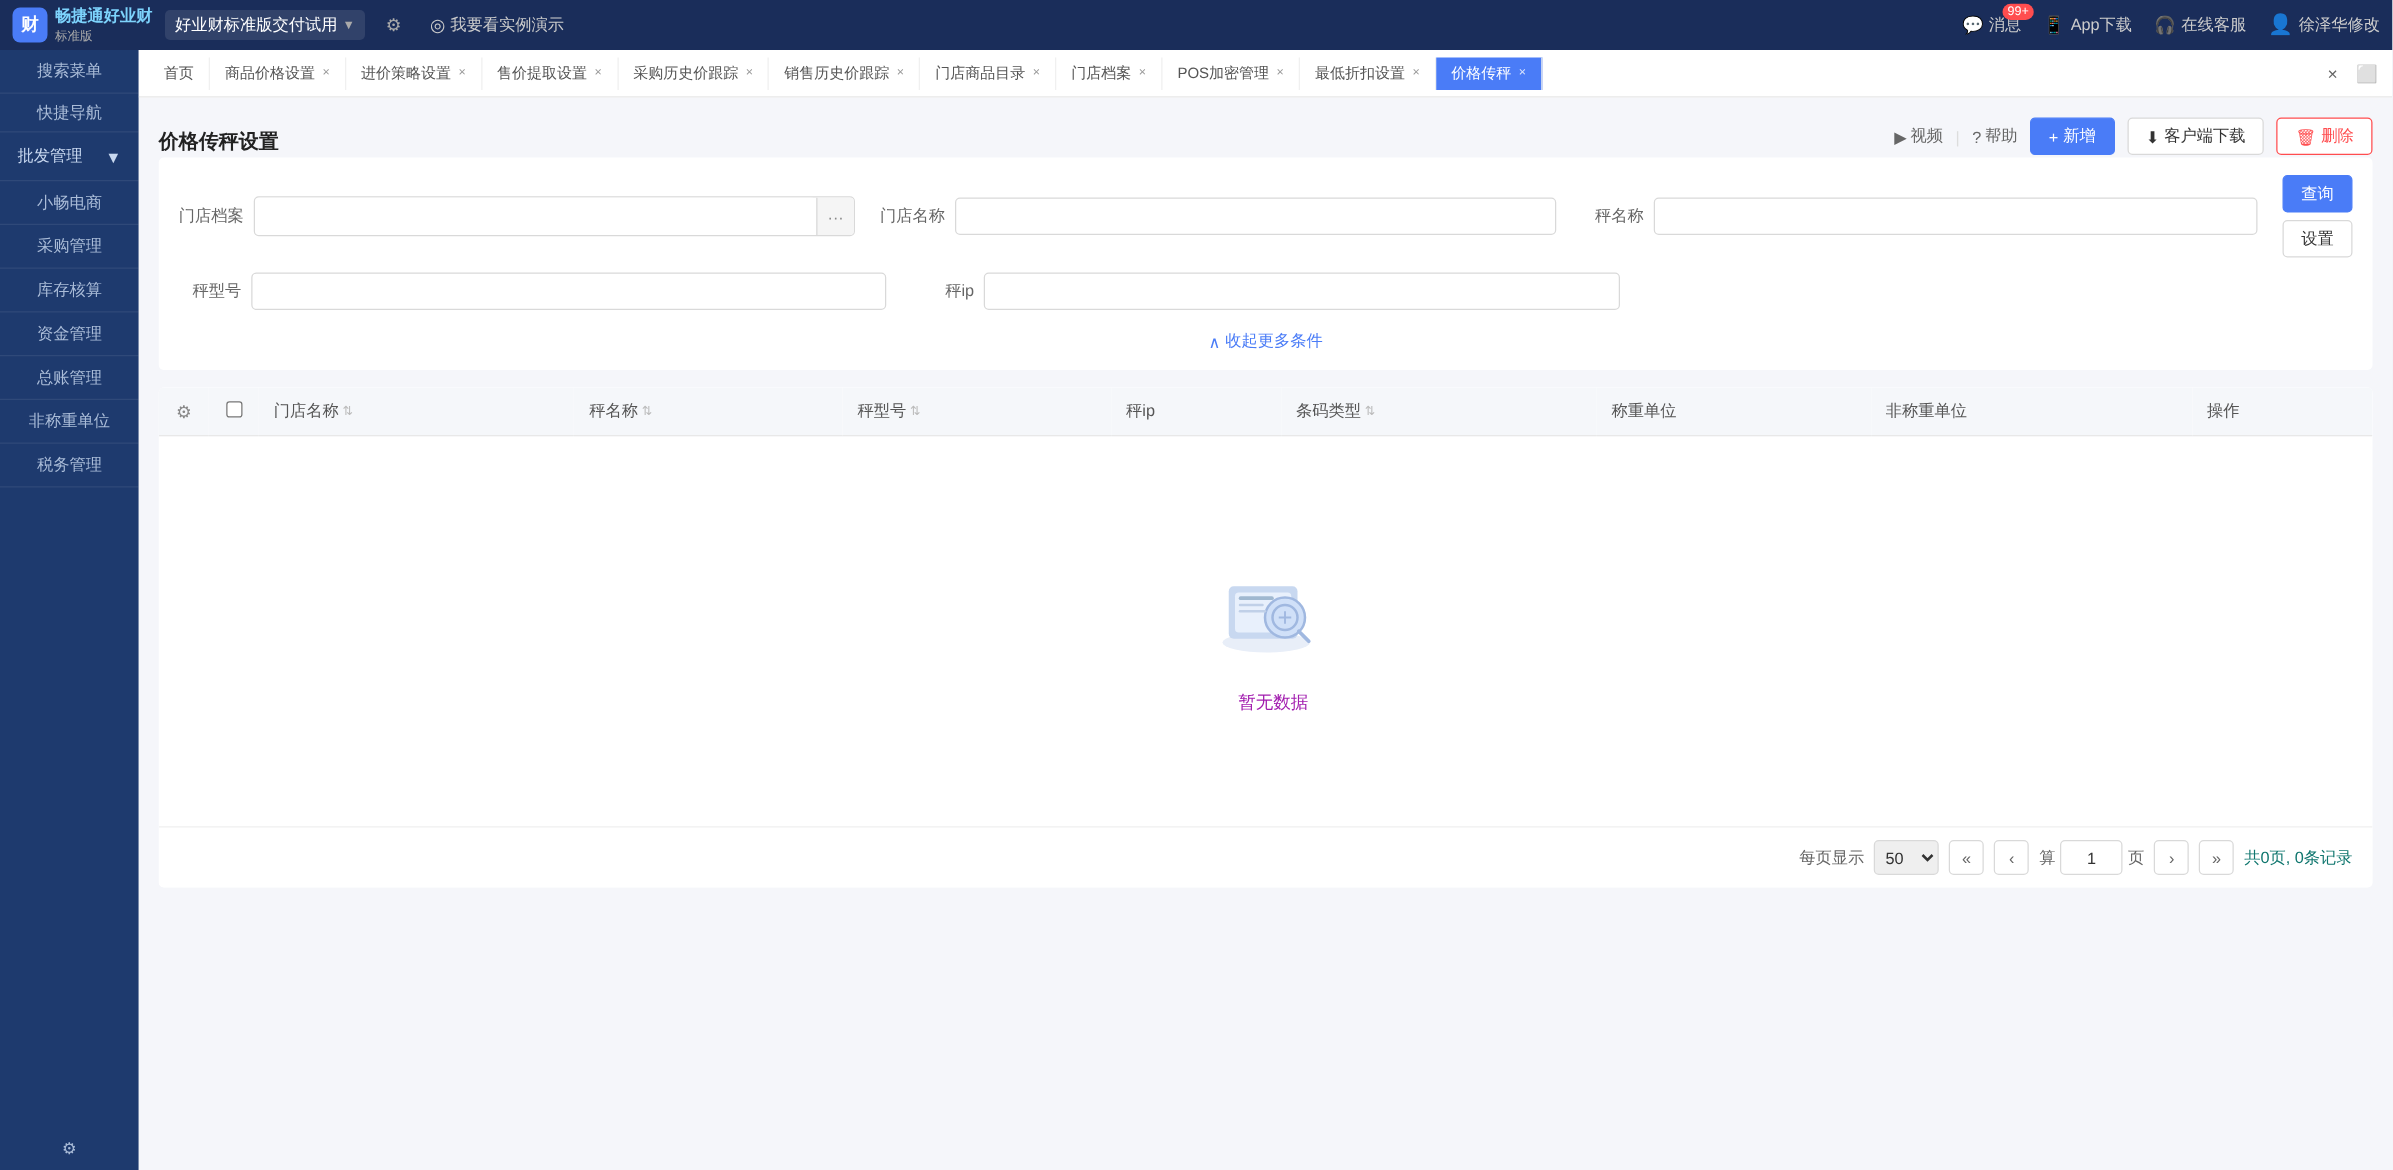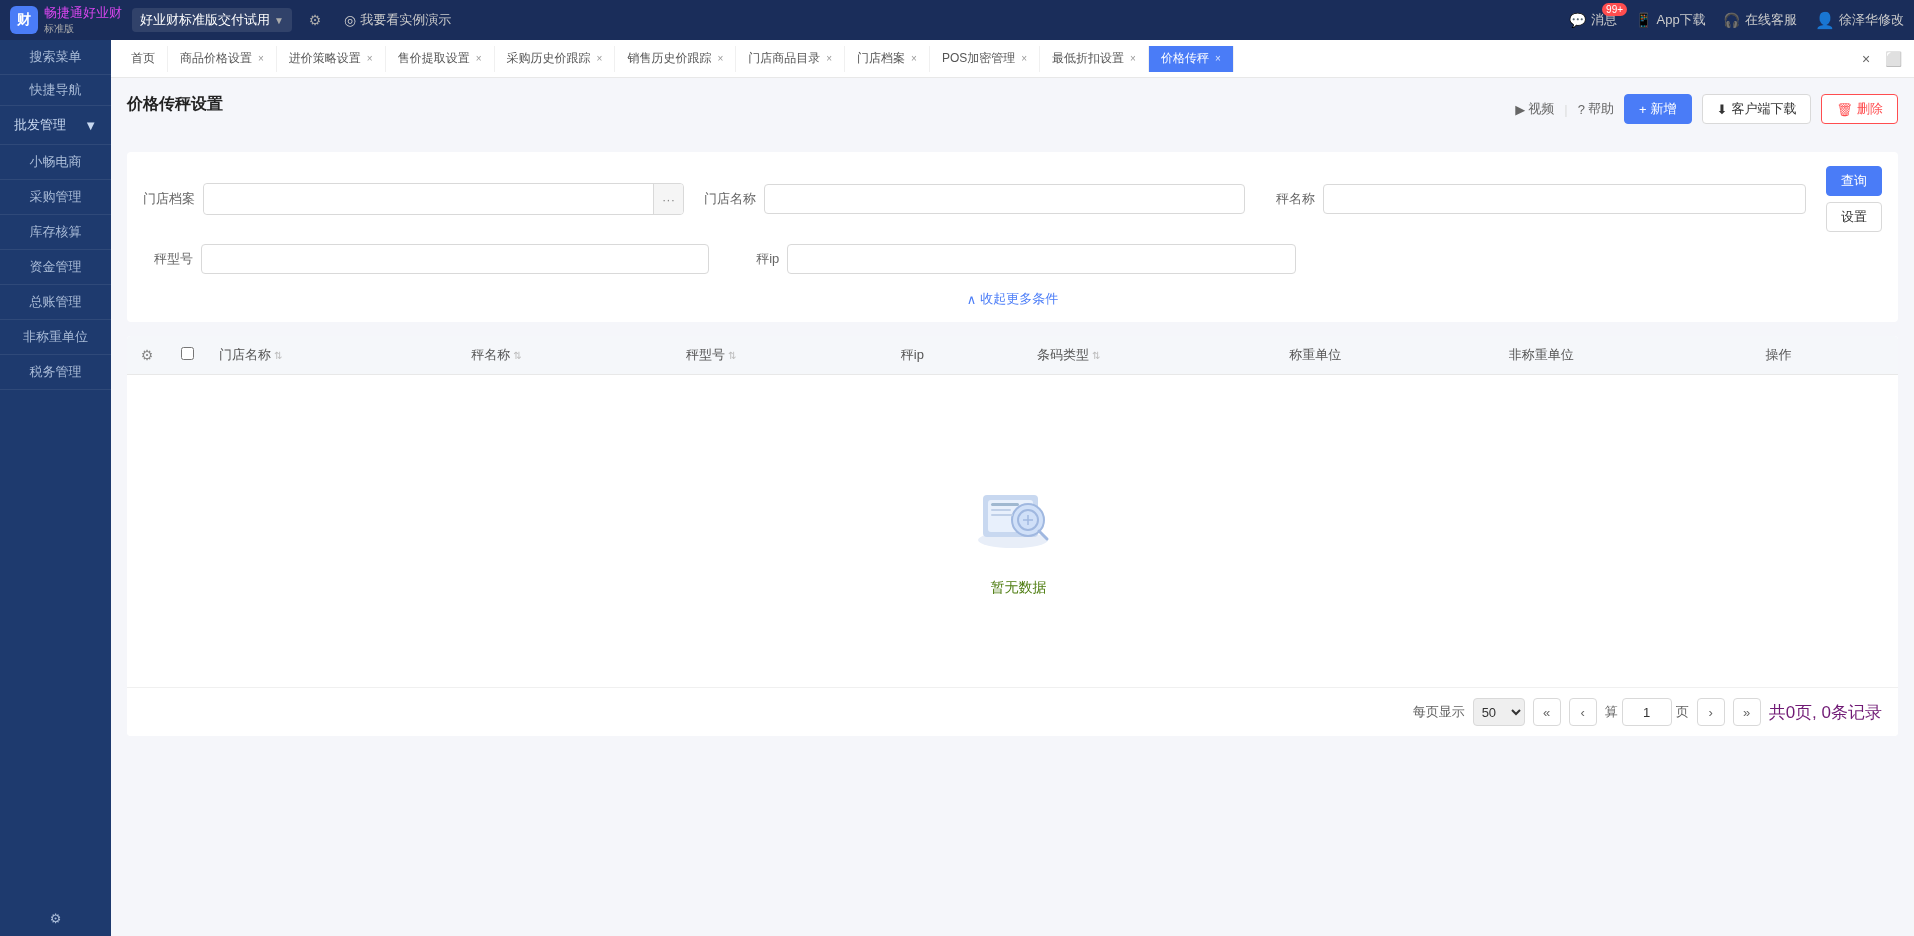--- a/index.html
+++ b/index.html
@@ -43,21 +43,21 @@
     .tab-item.active { background: #4a7cf7; color: #fff; }
     .tab-item .close-tab { font-size: 10px; color: #999; margin-left: 2px; cursor: pointer; }
     .tab-item.active .close-tab { color: rgba(255,255,255,0.8); }
     .tab-actions { margin-left: auto; display: flex; align-items: center; gap: 4px; }
     .tab-action-btn { width: 24px; height: 24px; display: flex; align-items: center; justify-content: center; cursor: pointer; color: #666; font-size: 14px; }
 
     
     .page-content { flex: 1; overflow-y: auto; padding: 16px; }
 
     
-    .page-header { display: flex; align-items: flex-start; justify-content: space-between; margin-bottom: 28px; }
+    .page-header { display: flex; align-items: flex-end; justify-content: space-between; margin-bottom: 2px; }
     .page-title { font-size: 16px; font-weight: bold; color: #222; }
     .header-actions { display: flex; align-items: center; gap: 10px; }
     .header-link { display: flex; align-items: center; gap: 3px; color: #666; font-size: 13px; cursor: pointer; }
     .divider-v { color: #ddd; }
     .btn { display: inline-flex; align-items: center; gap: 4px; padding: 5px 14px; border-radius: 4px; font-size: 13px; cursor: pointer; border: 1px solid transparent; }
     .btn-primary { background: #4a7cf7; color: #fff; border-color: #4a7cf7; }
     .btn-default { background: #fff; color: #333; border-color: #d9d9d9; }
     .btn-danger { background: #fff; color: #ff4d4f; border-color: #ff4d4f; }
 
     
@@ -82,41 +82,41 @@
     td { padding: 10px 12px; font-size: 13px; color: #333; border-bottom: 1px solid #f0f0f0; }
     .th-sortable { cursor: pointer; display: flex; align-items: center; gap: 3px; }
     .sort-icon { color: #bbb; font-size: 10px; }
     .col-checkbox { width: 40px; text-align: center; }
     .col-settings { width: 40px; text-align: center; }
     .settings-col-btn { cursor: pointer; color: #888; font-size: 14px; }
 
     
     .empty-state { display: flex; flex-direction: column; align-items: center; justify-content: center; padding: 80px 20px; }
     .empty-icon { width: 100px; height: 100px; margin-bottom: 14px; }
-    .empty-text { color: #4d7c0f; font-size: 14px; margin-left: 12px; }
+    .empty-text { color: #a21caf; font-size: 14px; margin-left: 12px; }
 
     
     .pagination-bar { display: flex; align-items: center; justify-content: flex-end; padding: 10px 16px; background: #fff; border-top: 1px solid #f0f0f0; gap: 8px; }
     .pagination-label { color: #666; font-size: 13px; }
     .pagination-select { height: 28px; border: 1px solid #d9d9d9; border-radius: 4px; padding: 0 4px; font-size: 13px; color: #333; }
     .pagination-btn { width: 28px; height: 28px; display: flex; align-items: center; justify-content: center; border: 1px solid #d9d9d9; border-radius: 4px; cursor: pointer; color: #666; font-size: 13px; background: #fff; }
     .pagination-info { display: flex; align-items: center; gap: 4px; font-size: 13px; color: #666; }
     .pagination-input { width: 50px; height: 28px; border: 1px solid #d9d9d9; border-radius: 4px; text-align: center; font-size: 13px; color: #333; }
-    .pagination-total { color: #701a75; font-size: 17px; }
+    .pagination-total { color: #0f766e; font-size: 13px; }
   </style>
 </head>
 <body>
 
 <div class="app-wrapper">
 
   <div class="top-bar">
     <div class="logo-area">
       <div class="logo-icon">财</div>
       <div>
-        <div style="font-size:13px;color:#d946ef;font-weight:normal;">畅捷通好业财</div>
+        <div style="font-size:13px;color:#7dd3fc;font-weight:bold;">畅捷通好业财</div>
         <div class="version-badge">标准版</div>
       </div>
     </div>
 
     <div class="dropdown-selector">
       <span>好业财标准版交付试用</span>
       <span class="arrow">▼</span>
     </div>
 
     <div class="settings-icon-btn">⚙</div>

